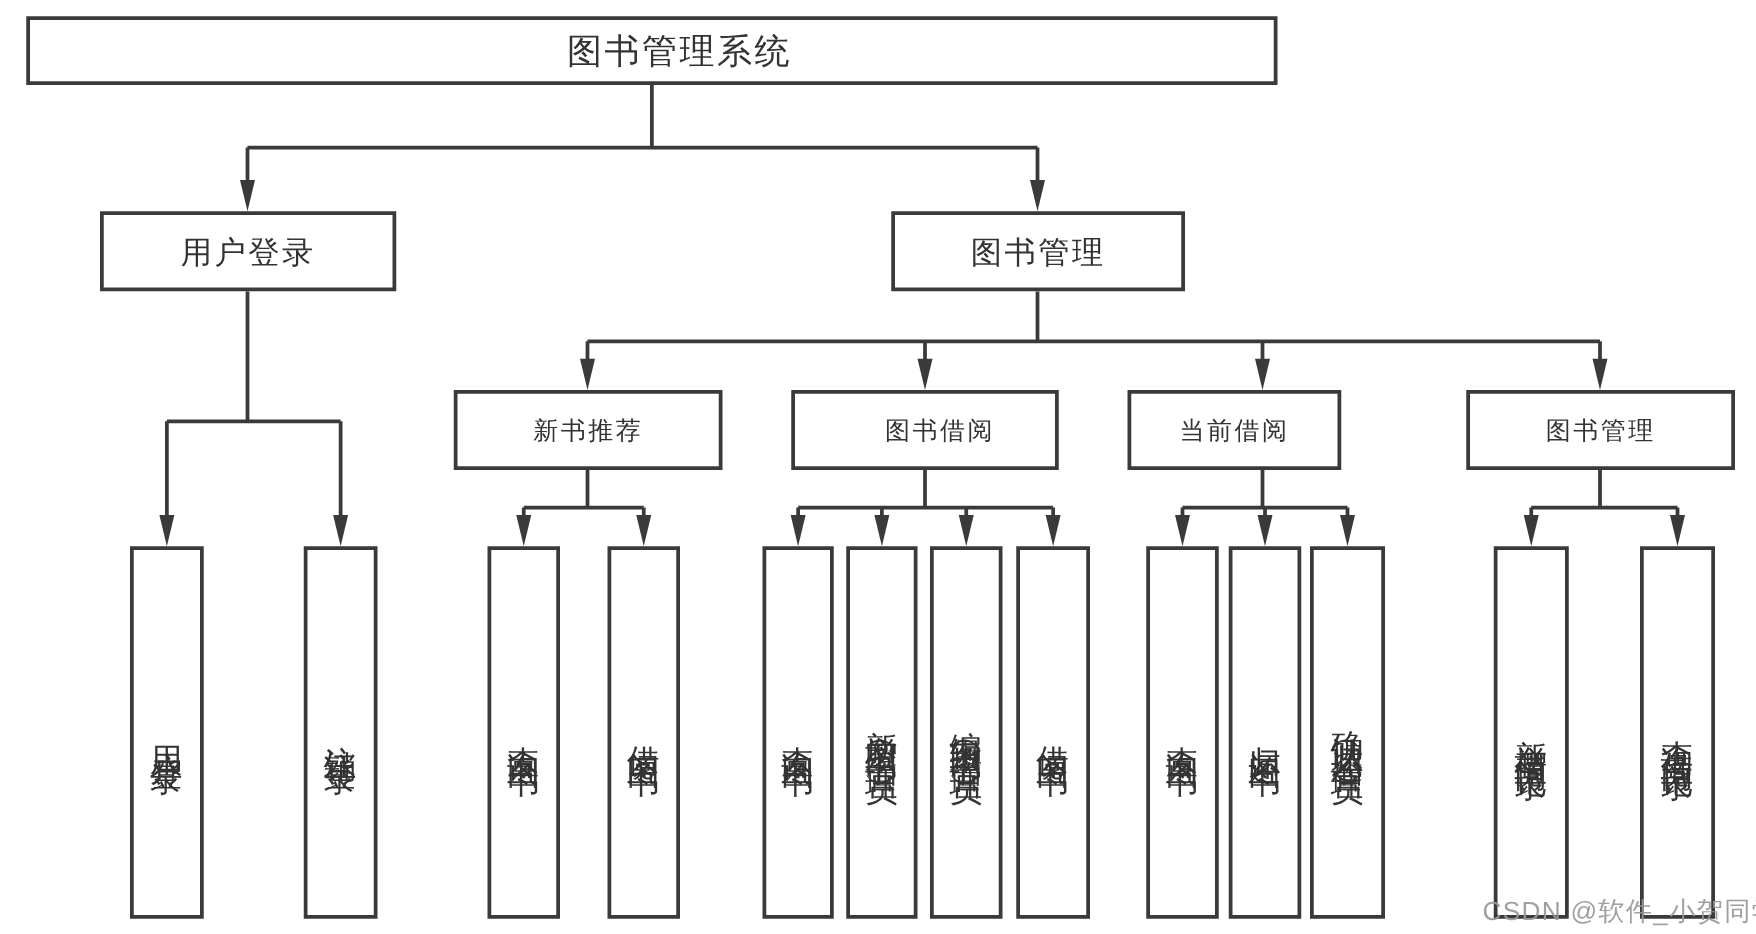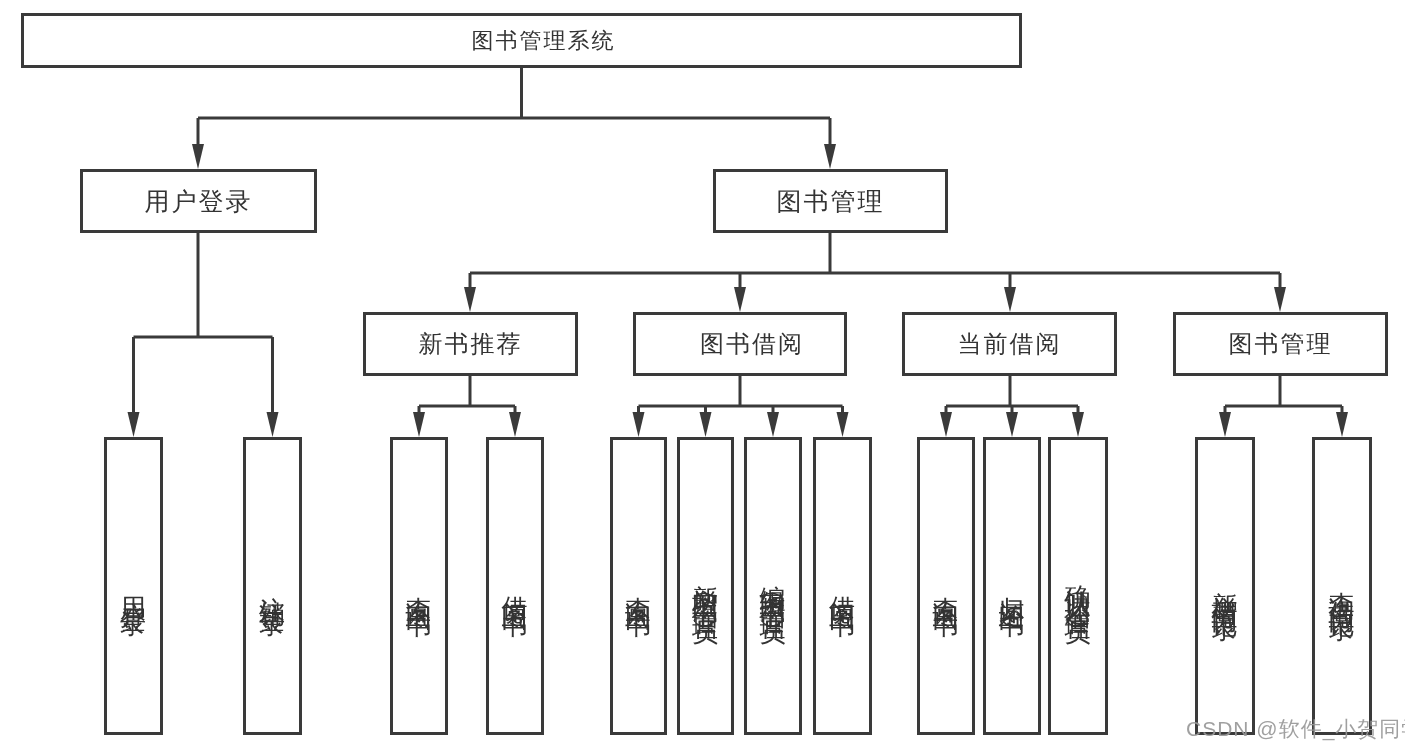--- a/index.html
+++ b/index.html
@@ -6,28 +6,28 @@
   .stage{
     position:relative;width:1405px;height:747px;background:#ffffff;overflow:hidden;
     font-family:"Liberation Sans","DejaVu Sans",sans-serif;color:#333333;
   }
   .wires{position:absolute;left:0;top:0;width:1405px;height:747px;pointer-events:none;}
   .box{
     position:absolute;background:#ffffff;border:3px solid #3a3a3a;
     display:flex;align-items:center;justify-content:center;
     box-sizing:border-box;color:#333333;
   }
-  .root-box{left:21px;top:13px;width:1001px;height:55px;font-size:22px;letter-spacing:2px;padding-left:44px;}
+  .root-box{left:21px;top:13px;width:1001px;height:55px;font-size:28px;letter-spacing:2px;padding-left:44px;}
   .lvl{font-size:25px;letter-spacing:2px;}
   .l2a{left:80px;top:169px;width:237px;height:64px;}
   .l2b{left:713px;top:169px;width:235px;height:64px;}
-  .l3{top:312px;height:64px;font-size:24px;letter-spacing:2px;text-align:right;}
+  .l3{top:312px;height:64px;font-size:20px;letter-spacing:2px;text-align:right;}
   .l3a{left:363px;width:215px;}
   .l3b{left:633px;width:214px;padding-left:24px;}
-  .l3c{left:902px;width:215px;}
+  .l3c{left:902px;width:171px;}
   .l3d{left:1173px;width:215px;}
   .leaf{top:437px;height:298px;border-width:3px;}
   .leaf .vtxt{
     writing-mode:vertical-rl;text-orientation:mixed;
     font-size:26px;letter-spacing:5px;line-height:1;white-space:nowrap;
   }
   .g1a{left:104px;width:59px;}
   .g1b{left:243px;width:59px;}
   .g2a{left:390px;width:58px;}
   .g2b{left:486px;width:58px;}

